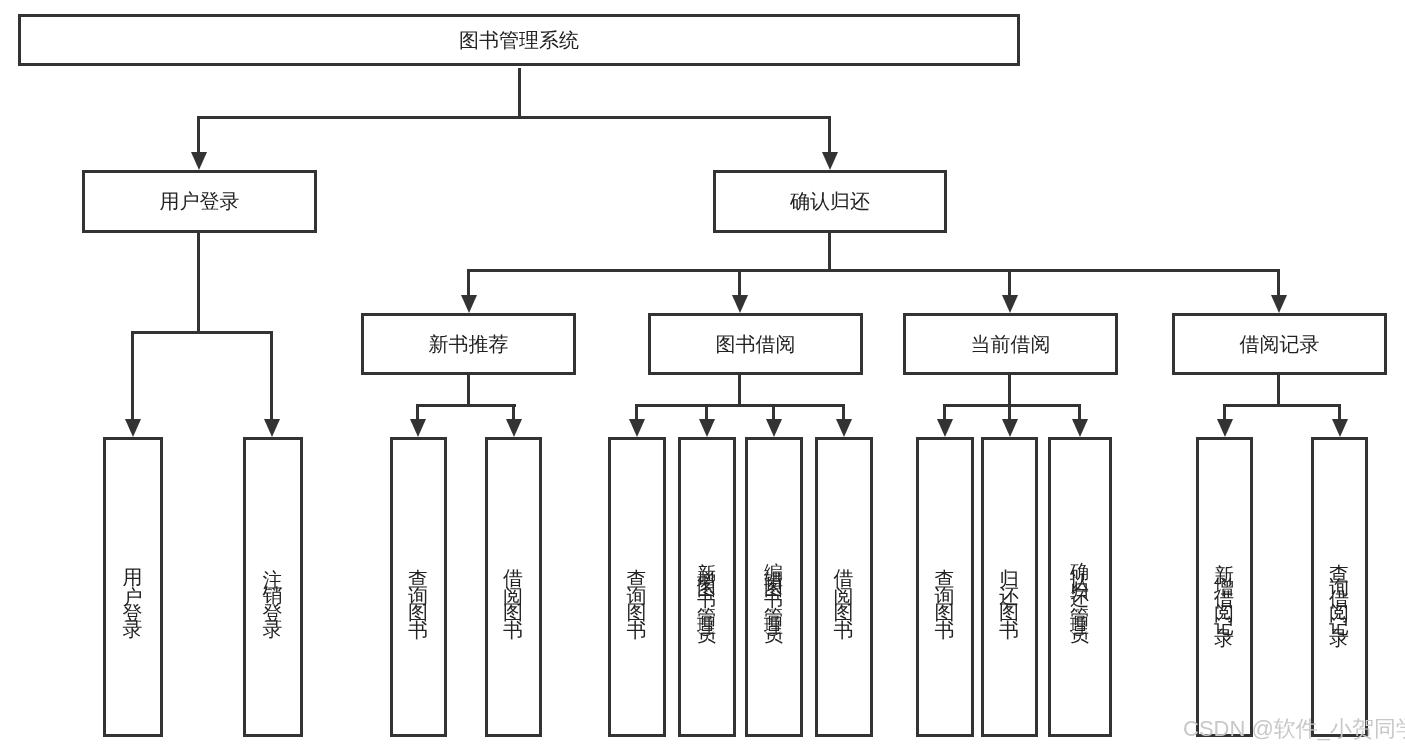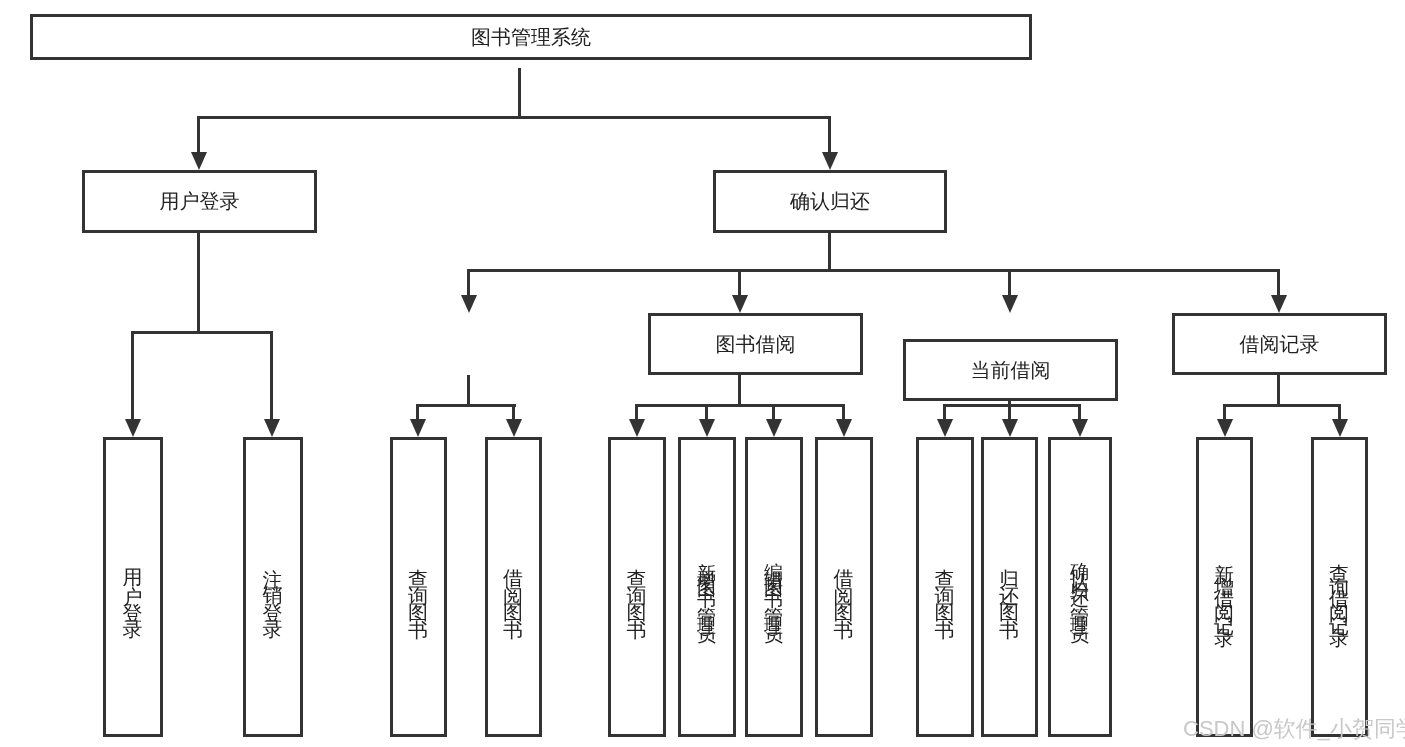--- a/index.html
+++ b/index.html
@@ -58,21 +58,21 @@
     color: #c8c8c8;
     z-index: 10;
     white-space: nowrap;
   }
 </style>
 </head>
 <body>
 
 <div class="canvas">
 
-  <div class="box" style="left:30px; top:14px; width:1002px; height:46px;">
+  <div class="box" style="left:18px; top:14px; width:1002px; height:52px;">
     <span>图书管理系统</span>
   </div>
 
   <div class="vline" style="left:518px; top:68px; height:50px;"></div>
   <div class="hline" style="left:197px; top:116px; width:634px;"></div>
   <div class="vline" style="left:197px; top:116px; height:38px;"></div>
   <div class="vline" style="left:828px; top:116px; height:38px;"></div>
   <div class="arrow" style="left:191px; top:152px;"></div>
   <div class="arrow" style="left:822px; top:152px;"></div>
 
@@ -94,24 +94,27 @@
   <div class="hline" style="left:467px; top:269px; width:813px;"></div>
   <div class="vline" style="left:467px; top:269px; height:28px;"></div>
   <div class="vline" style="left:738px; top:269px; height:28px;"></div>
   <div class="vline" style="left:1008px; top:269px; height:28px;"></div>
   <div class="vline" style="left:1277px; top:269px; height:28px;"></div>
   <div class="arrow" style="left:461px; top:295px;"></div>
   <div class="arrow" style="left:732px; top:295px;"></div>
   <div class="arrow" style="left:1002px; top:295px;"></div>
   <div class="arrow" style="left:1271px; top:295px;"></div>
 
+  <div class="box" style="left:361px; top:313px; width:215px; height:62px;">
+    <span>新书推荐</span>
+  </div>
   <div class="box" style="left:633px; top:313px; width:215px; height:62px;margin-left:15px;">
     <span>图书借阅</span>
   </div>
-  <div class="box" style="left:903px; top:313px; width:215px; height:62px;margin-top:26px;">
+  <div class="box" style="left:903px; top:313px; width:215px; height:62px;">
     <span>当前借阅</span>
   </div>
   <div class="box" style="left:1172px; top:313px; width:215px; height:62px;">
     <span>借阅记录</span>
   </div>
 
   <div class="vline" style="left:467px; top:375px; height:32px;"></div>
   <div class="hline" style="left:416px; top:404px; width:100px;"></div>
   <div class="vline" style="left:416px; top:404px; height:17px;"></div>
   <div class="vline" style="left:512px; top:404px; height:17px;"></div>

